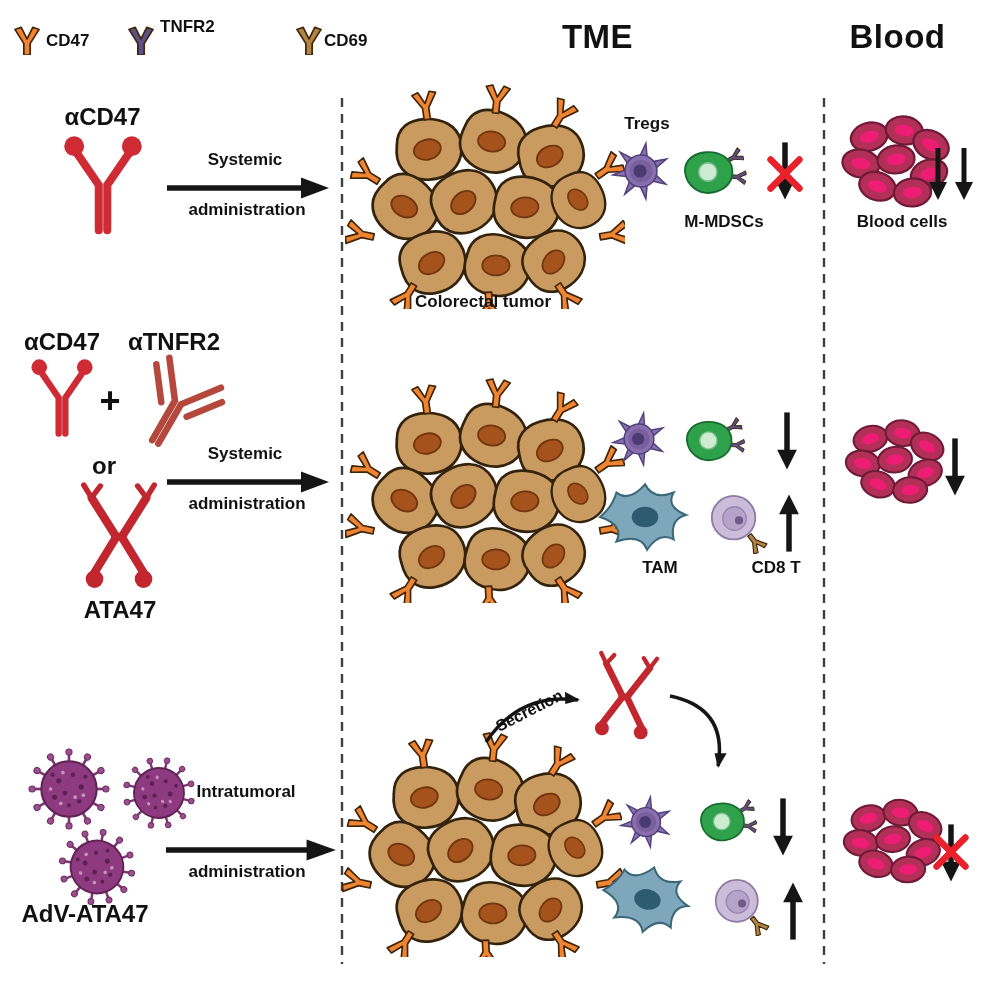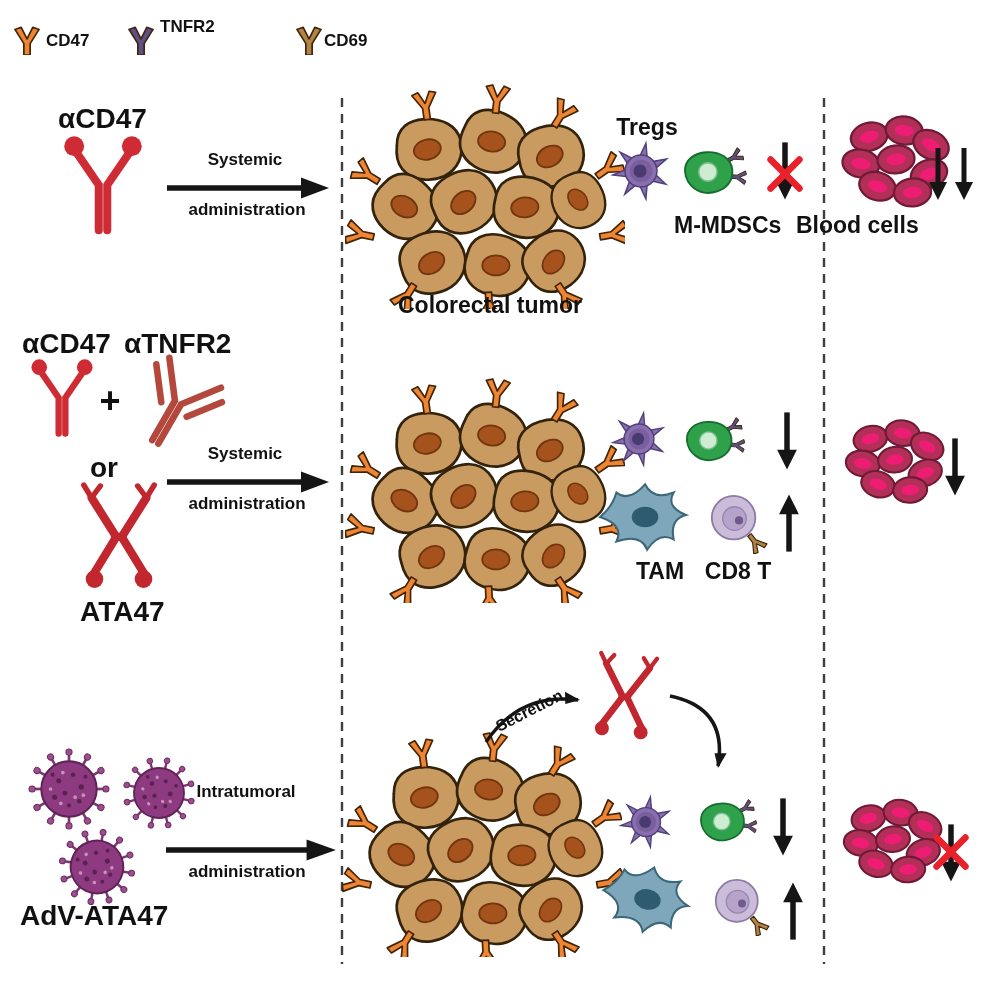--- a/index.html
+++ b/index.html
@@ -3,22 +3,22 @@
 <meta charset="utf-8">
 <style>
   *{box-sizing:border-box}
   body{margin:0;background:#ffffff}
   .canvas{position:relative;width:996px;height:996px;background:#fff;
           font-family:"Liberation Sans",sans-serif;color:#111;overflow:hidden}
   .abs{position:absolute}
   .lbl{position:absolute;font-weight:700;color:#111;line-height:1.15;text-align:center;white-space:nowrap}
   .lbl-left{text-align:right}
   .hdr{font-size:33px;letter-spacing:.5px}
-  .t20{font-size:28px}
-  .t19{font-size:23px}
+  .t20{font-size:24px}
+  .t19{font-size:17px}
   .t17{font-size:17px}
   .t16{font-size:16px}
   .plus{font-size:36px}
 </style>
 </head>
 <body>
 
 <div class="canvas">
 
   <svg width="0" height="0" class="abs" aria-hidden="true">
@@ -206,20 +206,22 @@
   <svg class="abs" style="left:128px;top:26px" width="26" height="29" viewBox="-13 -26 26 29">
       <use href="#forkg" style="color:#5d5086" transform="scale(1.05)"></use>
     </svg>
   <div class="lbl lbl-left t17" style="left:160px;top:17px">TNFR2</div>
 
   <svg class="abs" style="left:296px;top:26px" width="26" height="29" viewBox="-13 -26 26 29">
       <use href="#forkg" style="color:#b08347" transform="scale(1.05)"></use>
     </svg>
   <div class="lbl lbl-left t17" style="left:324px;top:31px">CD69</div>
 
+  <div class="lbl hdr" style="left:535px;top:18px;width:125px">TME</div>
+  <div class="lbl hdr" style="left:835px;top:18px;width:125px">Blood</div>
 
   <svg class="abs" style="left:340px;top:98px" width="4" height="866">
     <line x1="2" y1="0" x2="2" y2="866" stroke="#3f3f3f" stroke-width="2.4" stroke-dasharray="9 7"></line>
   </svg>
   <svg class="abs" style="left:822px;top:98px" width="4" height="866">
     <line x1="2" y1="0" x2="2" y2="866" stroke="#3f3f3f" stroke-width="2.4" stroke-dasharray="9 7"></line>
   </svg>
 
   <div class="lbl t20" style="left:55px;top:103px;width:95px">αCD47</div>
   <svg class="abs" style="left:60px;top:132px" width="86" height="104" viewBox="0 0 91 110">
@@ -254,21 +256,21 @@
 
   <svg class="abs" style="left:838px;top:114px" width="116" height="97" viewBox="0 0 112 94">
       <use href="#bloodg"></use>
     </svg>
   <svg class="abs" style="left:928px;top:146px" width="20" height="56" viewBox="-10 -2 20 56">
       <use href="#arrDg"></use>
     </svg>
   <svg class="abs" style="left:954px;top:146px" width="20" height="56" viewBox="-10 -2 20 56">
       <use href="#arrDg"></use>
     </svg>
-  <div class="lbl t19" style="left:796px;top:212px;width:116px">Blood cells</div>
+  <div class="lbl t19" style="left:844px;top:212px;width:116px">Blood cells</div>
 
   <div class="lbl t20" style="left:22px;top:328px;width:80px">αCD47</div>
   <div class="lbl t20" style="left:124px;top:328px;width:100px">αTNFR2</div>
   <svg class="abs" style="left:28px;top:356px" width="68" height="82" viewBox="0 0 91 110">
       <use href="#abYg"></use>
     </svg>
   <div class="lbl plus" style="left:92px;top:380px;width:36px">+</div>
   <svg class="abs" style="left:132px;top:352px;transform:rotate(30deg)" width="92" height="101" viewBox="0 0 91 100">
       <use href="#abIgGg"></use>
     </svg>
@@ -302,21 +304,21 @@
       <use href="#tamg"></use>
     </svg>
   <svg class="abs" style="left:710px;top:494px" width="58" height="60" viewBox="-26 -26 64 66">
       <use href="#cd8g"></use>
     </svg>
   <svg class="abs" style="left:778px;top:492px" width="22" height="62" viewBox="-10 -2 20 56">
       <use href="#arrDg" transform="rotate(180 0 26)"></use>
     </svg>
 
   <div class="lbl t19" style="left:628px;top:558px;width:64px">TAM</div>
-  <div class="lbl t19" style="left:702px;top:558px;width:72px">CD8 T</div>
+  <div class="lbl t19" style="left:740px;top:558px;width:72px">CD8 T</div>
 
   <svg class="abs" style="left:842px;top:418px" width="106" height="89" viewBox="0 0 112 94">
       <use href="#bloodg"></use>
     </svg>
   <svg class="abs" style="left:944px;top:436px" width="22" height="62" viewBox="-10 -2 20 56">
       <use href="#arrDg"></use>
     </svg>
 
   <svg class="abs" style="left:28px;top:748px" width="82" height="82" viewBox="-40 -40 80 80">
       <use href="#virusg"></use>

